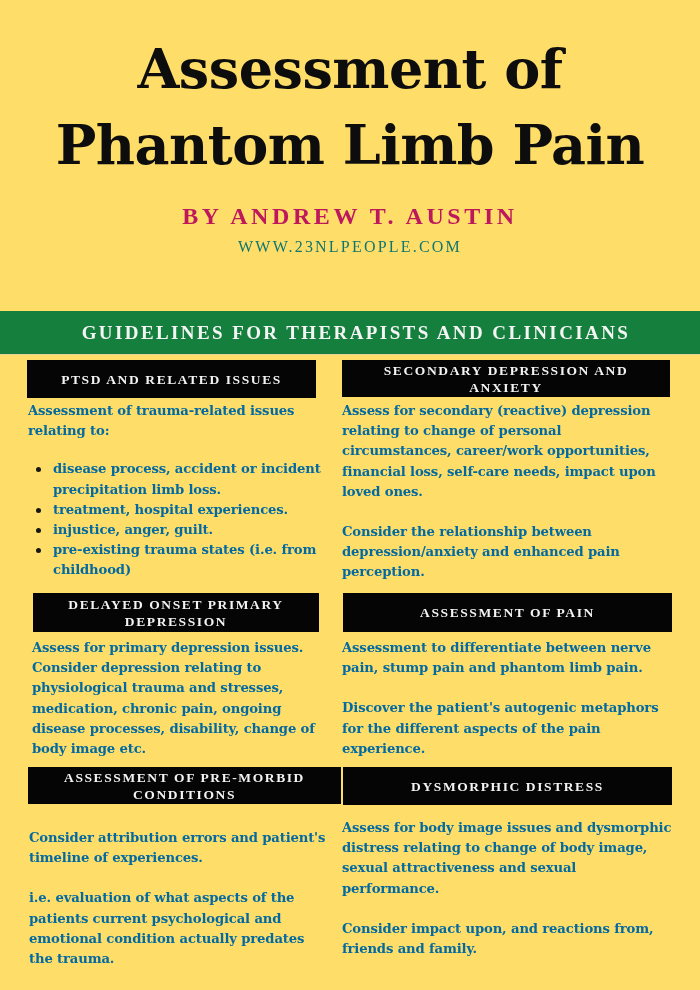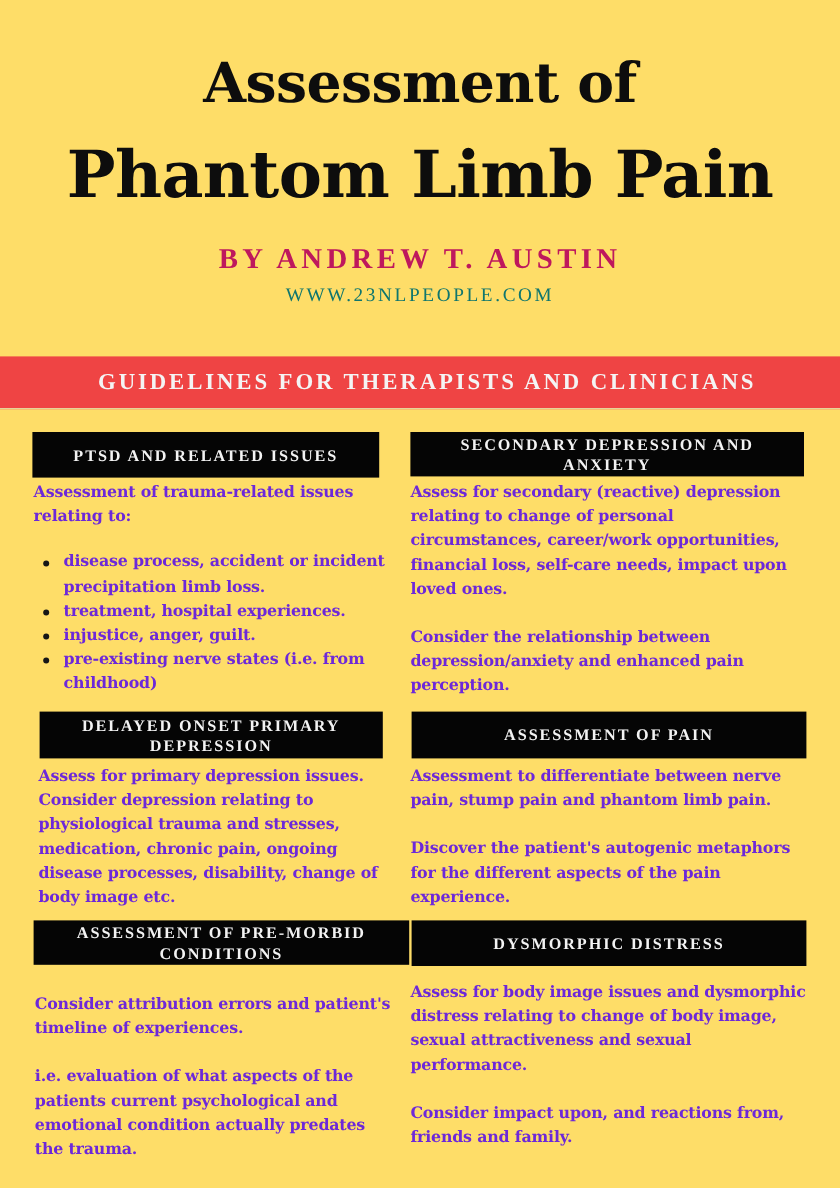--- a/index.html
+++ b/index.html
@@ -21,21 +21,21 @@
       width: 700px;
       text-align: center;
       font-family: "DejaVu Serif", serif;
       font-weight: bold;
       color: #0d0d0d;
       margin: 0;
       white-space: nowrap;
     }
     .title-line1 {
       top: 36px;
-      font-size: 46px;
+      font-size: 54px;
       letter-spacing: -0.5px;
       line-height: 66px;
     }
     .title-line2 {
       top: 112px;
       font-size: 54px;
       letter-spacing: -0.5px;
       line-height: 66px;
     }
     .byline {
@@ -60,25 +60,25 @@
       text-align: center;
       font-family: "Liberation Serif", serif;
       font-size: 16px;
       letter-spacing: 2.2px;
       line-height: 20px;
       color: #0f766e;
       white-space: nowrap;
     }
     .banner {
       position: absolute;
-      top: 297px;
+      top: 311px;
       left: 0;
       width: 700px;
       height: 43px;
-      background: #ef4444;
+      background: #15803d;
       border-bottom: 1px solid #e6d39a;
     }
     .banner-text {
       position: absolute;
       left: 0;
       width: 712px;
       top: 0;
       height: 43px;
       line-height: 43px;
       text-align: center;
@@ -105,21 +105,21 @@
       font-size: 13.5px;
       letter-spacing: 1.6px;
       line-height: 17px;
     }
     .section-body {
       position: absolute;
       font-family: "DejaVu Serif", serif;
       font-weight: bold;
       font-size: 13.2px;
       line-height: 20.2px;
-      color: #6d28d9;
+      color: #0369a1;
       letter-spacing: -0.15px;
     }
     .section-body p {
       margin: 0;
     }
     .section-body p + p {
       margin-top: 20px;
     }
     .section-body ul {
       list-style: none;
@@ -152,21 +152,21 @@
   <div class="banner-text">GUIDELINES FOR THERAPISTS AND CLINICIANS</div>
 </div>
 
 <div class="section-header" style="left:27px; top:360px; width:289px; height:38px;">PTSD AND RELATED ISSUES</div>
 <div class="section-body" style="left:28px; top:401px; width:300px;">
   <p>Assessment of trauma-related issues relating to:</p>
   <ul>
     <li><span class="bullet"></span><span>disease process, accident or incident precipitation limb loss.</span></li>
     <li><span class="bullet"></span><span>treatment, hospital experiences.</span></li>
     <li><span class="bullet"></span><span>injustice, anger, guilt.</span></li>
-    <li><span class="bullet"></span><span>pre-existing nerve states (i.e. from childhood)</span></li>
+    <li><span class="bullet"></span><span>pre-existing trauma states (i.e. from childhood)</span></li>
   </ul>
 </div>
 
 <div class="section-header" style="left:342px; top:360px; width:328px; height:37px; padding:0 36px;">SECONDARY DEPRESSION AND ANXIETY</div>
 <div class="section-body" style="left:342px; top:401px; width:330px;">
   <p>Assess for secondary (reactive) depression relating to change of personal circumstances, career/work opportunities, financial loss, self-care needs, impact upon loved ones.</p>
   <p>Consider the relationship between depression/anxiety and enhanced pain perception.</p>
 </div>
 
 <div class="section-header" style="left:33px; top:593px; width:286px; height:39px; padding:0 20px;">DELAYED ONSET PRIMARY DEPRESSION</div>

